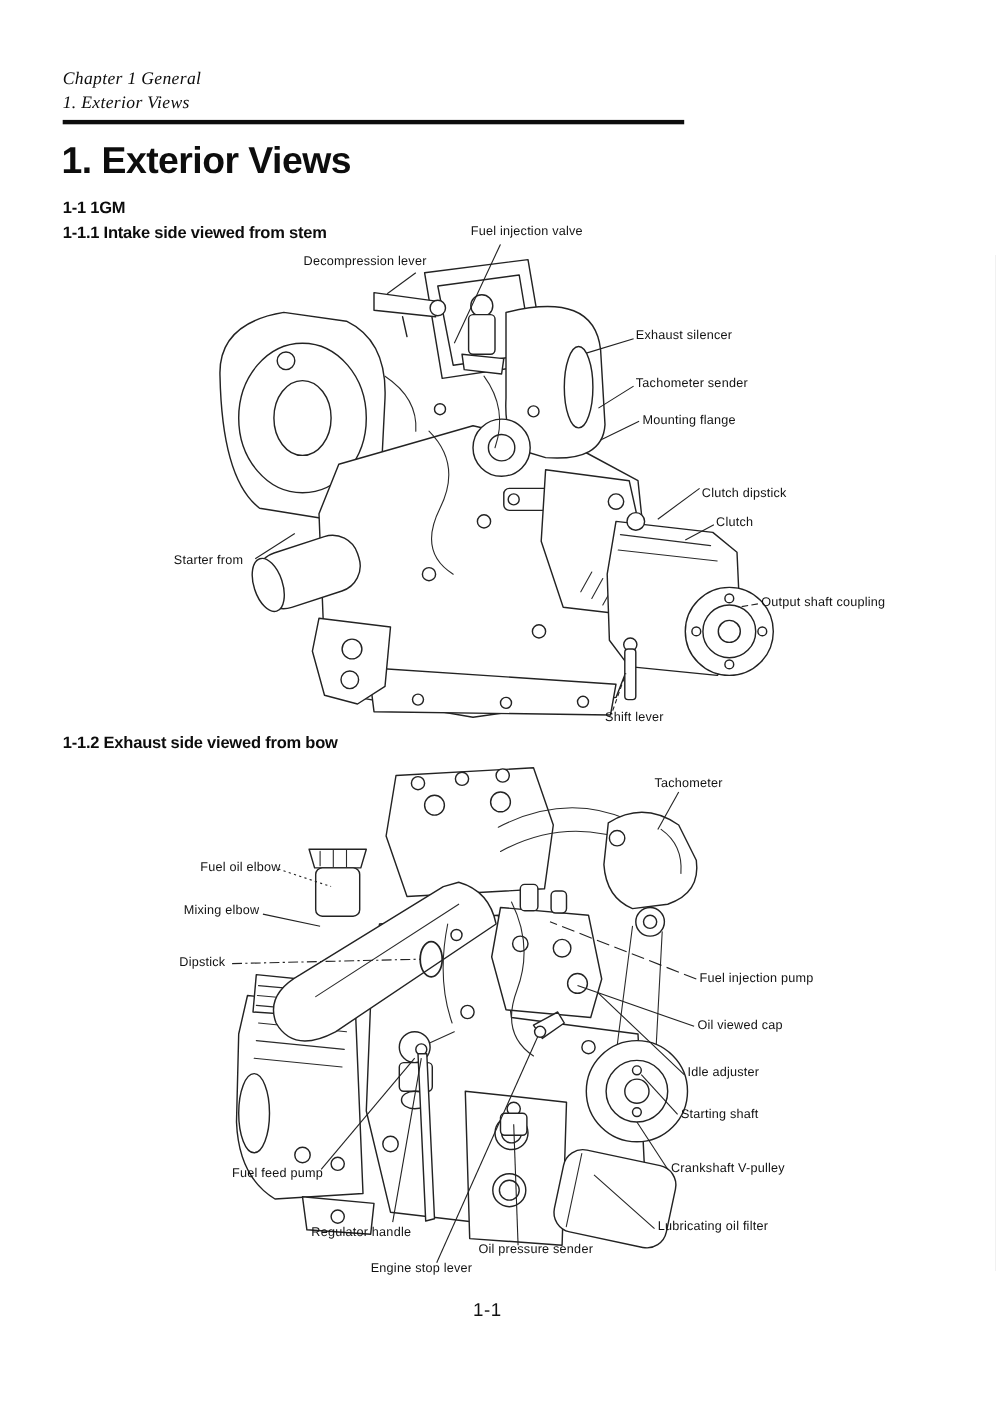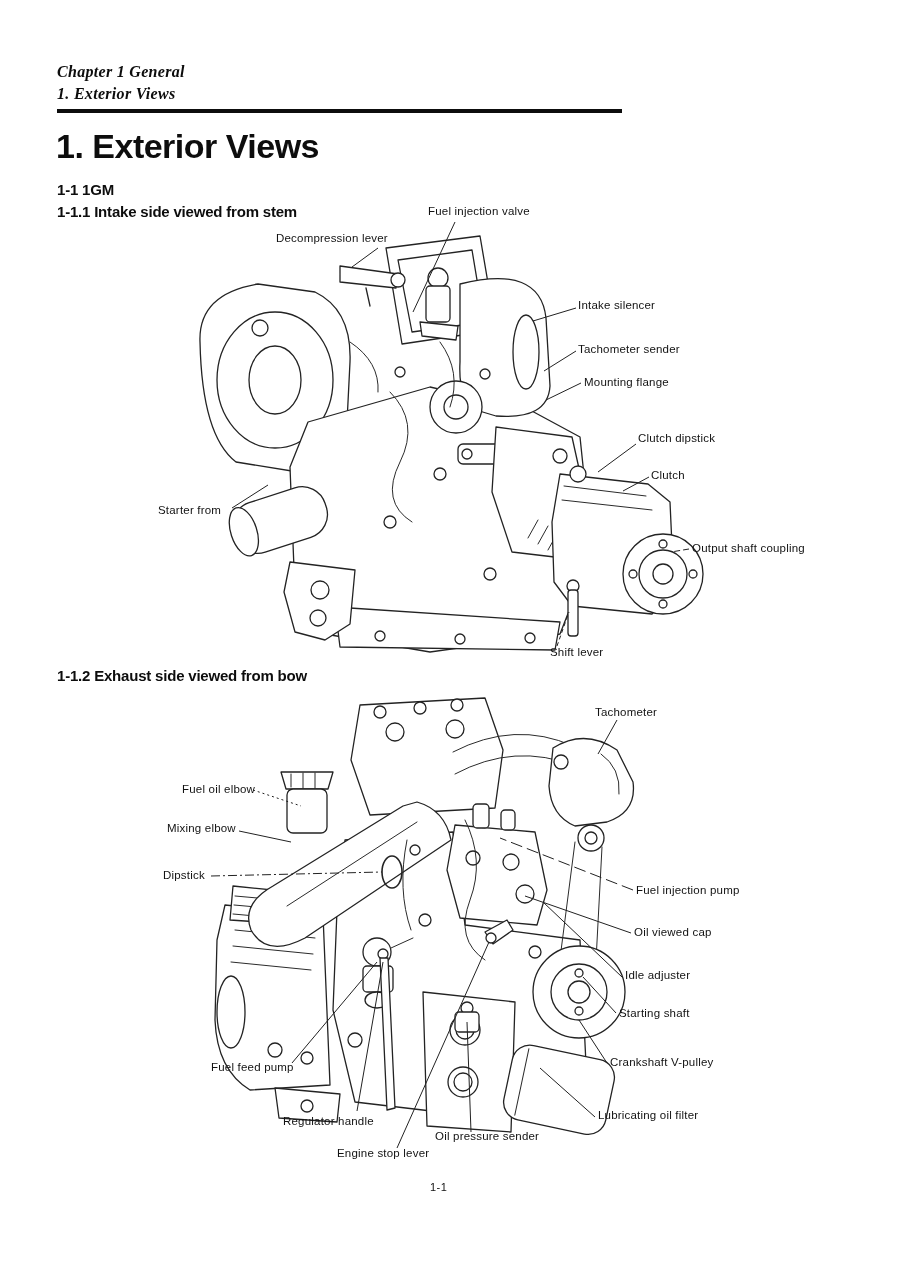--- a/index.html
+++ b/index.html
@@ -8,21 +8,21 @@
     width:905px;height:1284px;
     background:#ffffff;
     font-family:"Liberation Sans",sans-serif;
     color:#151515;
     overflow:hidden;
     margin:0 auto;
   }
   .hdr-small{
     position:absolute;left:57px;top:61px;
     font-family:"Liberation Serif",serif;
-    font-style:italic;font-weight:bold;
+    font-style:italic;font-weight:normal;
     font-size:16px;line-height:22px;
     color:#0d0d0d;letter-spacing:.3px;
   }
   .hdr-rule{
     position:absolute;left:57px;top:109px;
     width:565px;height:4px;background:#0d0d0d;
   }
   .hdr-model{
     position:absolute;left:620px;top:97px;width:262px;
     font-family:"Liberation Serif",serif;
@@ -45,21 +45,21 @@
   .sec-h.s12{top:667px;}
   .fig{position:absolute;}
   .fig svg{display:block;}
   .lbl{
     position:absolute;
     font-size:11.5px;line-height:13px;
     color:#121212;white-space:nowrap;letter-spacing:.2px;
   }
   .pageno{
     position:absolute;left:430px;top:1181px;
-    font-size:11px;color:#111;letter-spacing:.5px;
+    font-size:17px;color:#111;letter-spacing:.5px;
   }
   .art{stroke:#232323;fill:#ffffff;stroke-width:1.3;stroke-linejoin:round;stroke-linecap:round;}
   .thin{stroke:#2b2b2b;fill:none;stroke-width:1;}
   .leader{stroke:#222;fill:none;stroke-width:1;}
 </style>
 </head>
 <body>
 
 <div class="page">
 
@@ -163,24 +163,24 @@
         <path d="M509,255 L483,269"></path>
         <path d="M549,327 L531,330" stroke-dasharray="6,3"></path>
         <path d="M92,286 L128,263"></path>
         <path d="M417,424 L429,390" stroke-dasharray="4,3"></path>
       </g>
     </svg>
   </div>
 
   <div class="lbl" style="left:428px;top:205px;">Fuel injection valve</div>
   <div class="lbl" style="left:276px;top:232px;">Decompression lever</div>
-  <div class="lbl" style="left:578px;top:299px;">Intake silencer</div>
+  <div class="lbl" style="left:578px;top:299px;">Exhaust silencer</div>
   <div class="lbl" style="left:578px;top:343px;">Tachometer sender</div>
   <div class="lbl" style="left:584px;top:376px;">Mounting flange</div>
-  <div class="lbl" style="left:638px;top:432px;">Clutch dipstick</div>
+  <div class="lbl" style="left:638px;top:443px;">Clutch dipstick</div>
   <div class="lbl" style="left:651px;top:469px;">Clutch</div>
   <div class="lbl" style="left:692px;top:542px;">Output shaft coupling</div>
   <div class="lbl" style="left:158px;top:504px;">Starter from</div>
   <div class="lbl" style="left:550px;top:646px;">Shift lever</div>
 
   <div class="fig" style="left:155px;top:690px;">
     <svg width="740" height="480" viewBox="0 0 740 480">
       <g class="art">
 
         <path d="M70,215 L168,225 L175,395 L95,400 Q62,380 60,330 L62,250 Z"></path>

